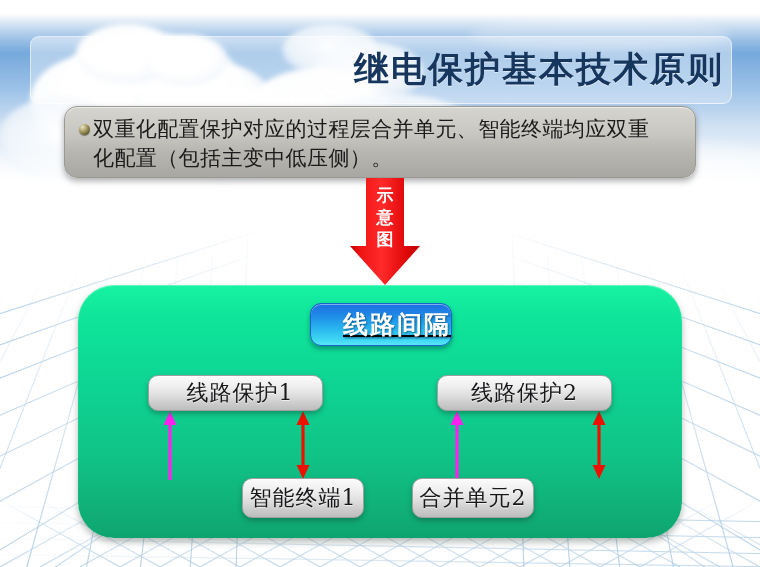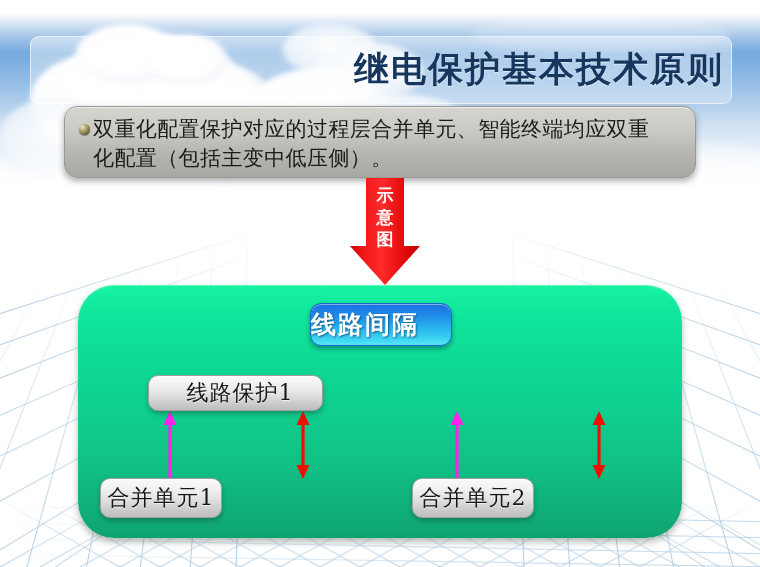--- a/index.html
+++ b/index.html
@@ -62,21 +62,21 @@
   .greenpanel{position:absolute;left:78px;top:285px;width:604px;height:253px;
     border-radius:36px;
     background:linear-gradient(to bottom,#16f2a2 0%,#0fe49a 14%,#0ed493 40%,#10c487 66%,#10ad76 92%,#0ea36f 100%);
     box-shadow:0 4px 7px rgba(40,60,50,.35), inset 0 1px 1px rgba(255,255,255,.35);}
 
   
   .chip{position:absolute;left:310px;top:303px;width:140px;height:41px;border-radius:11px;
     background:linear-gradient(to bottom,#1d6fe0 0%,#1f8ae8 28%,#28b6ef 60%,#3fd8f3 88%,#59e6f6 100%);
     border:1px solid #1763c8;
     box-shadow:0 3px 5px rgba(0,40,70,.40), inset 0 1px 0 rgba(255,255,255,.45);
-    display:flex;align-items:center;justify-content:flex-start;}
+    display:flex;align-items:center;justify-content:flex-end;text-decoration:underline;}
   .chip span{font-family:"DejaVu Serif","Liberation Serif",serif;
     font-size:25px;font-weight:bold;color:#ffffff;letter-spacing:2px;
     text-shadow:1px 1px 2px rgba(0,50,90,.65);}
 
   
   .node{position:absolute;border-radius:10px;
     background:linear-gradient(to bottom,#fbfbfb 0%,#eeeeee 32%,#dedede 58%,#c8c8c8 85%,#bdbdbd 100%);
     border:1px solid #9f9f9f;
     box-shadow:0 3px 5px rgba(20,60,45,.38), inset 0 1px 0 rgba(255,255,255,.85);
     display:flex;align-items:center;justify-content:center;box-sizing:border-box;}
@@ -307,20 +307,23 @@
     <svg width="16" height="70" viewBox="0 0 16 70">
       <line x1="8" y1="13" x2="8" y2="57" stroke="#ee1100" stroke-width="3.2"></line>
       <path d="M 8 1 L 14.5 15 L 1.5 15 Z" fill="#ee1100"></path>
       <path d="M 8 69 L 14.5 55 L 1.5 55 Z" fill="#ee1100"></path>
     </svg>
   </div>
 
   <div class="node n-prot n-prot1">
     <span>线路保护1</span>
   </div>
-  <div class="node n-leaf n-mu1">
-    <span>合并单元1</span>
+  <div class="node n-prot n-prot2">
+    <span>线路保护2</span>
+  </div>
+  <div class="node n-leaf n-it1">
+    <span>智能终端1</span>
   </div>
   <div class="node n-leaf n-mu2">
     <span>合并单元2</span>
   </div>
 
 </div>
 
 </body></html>

